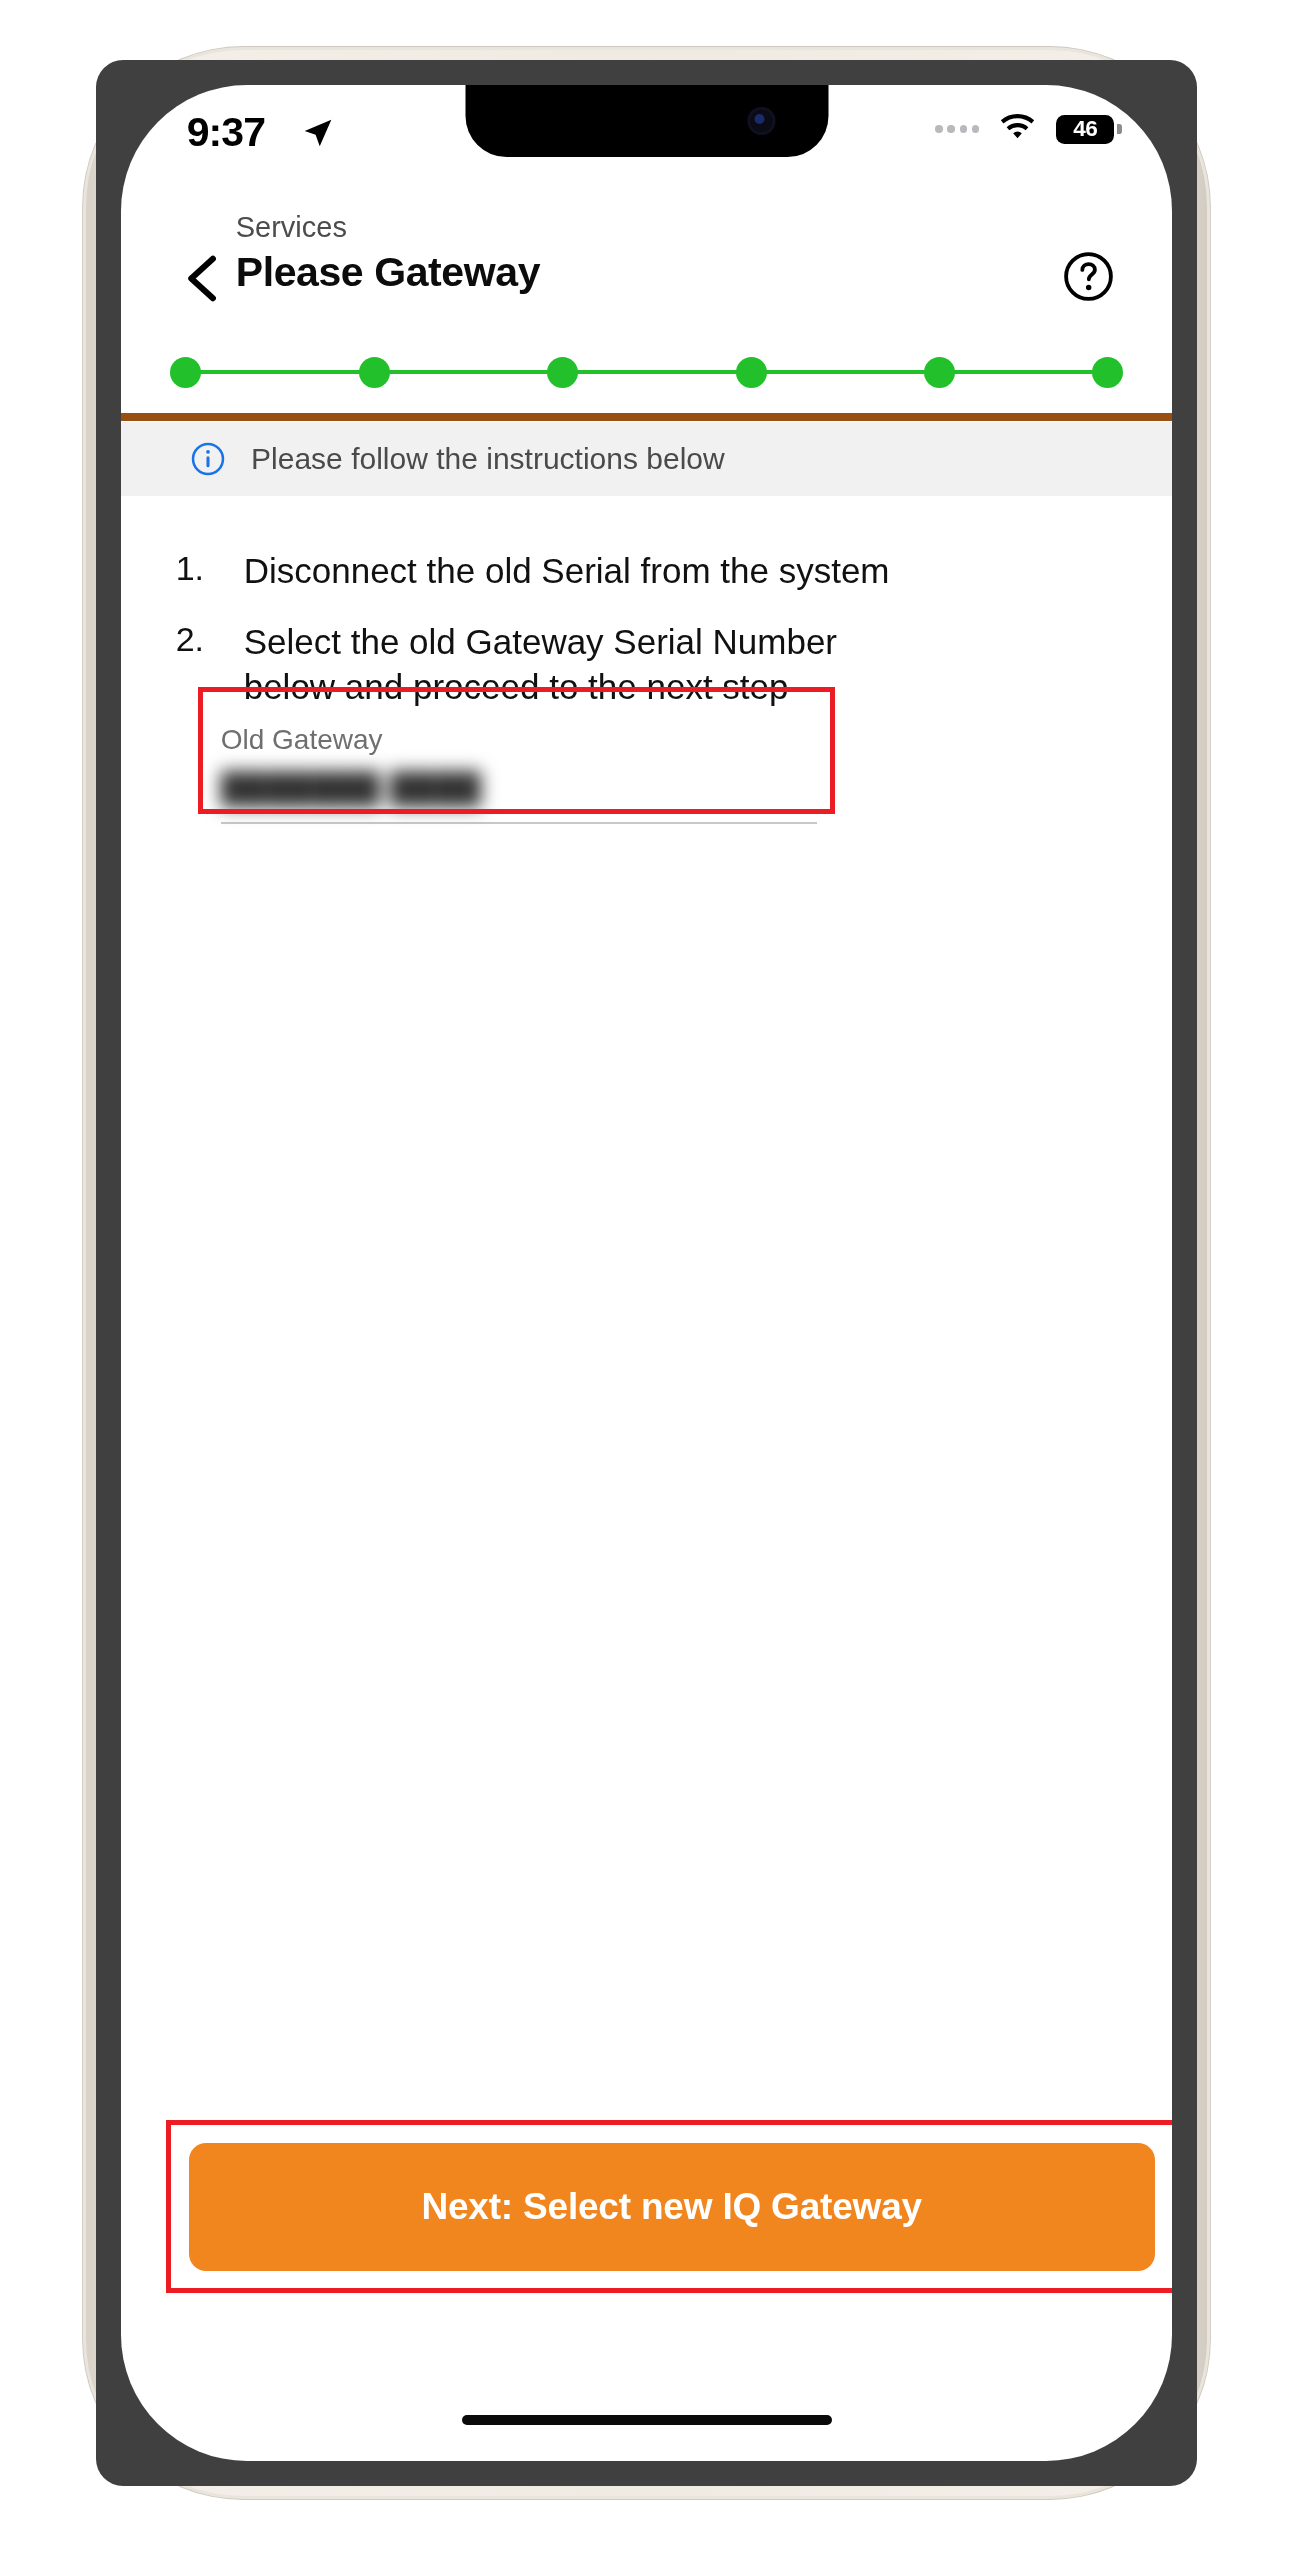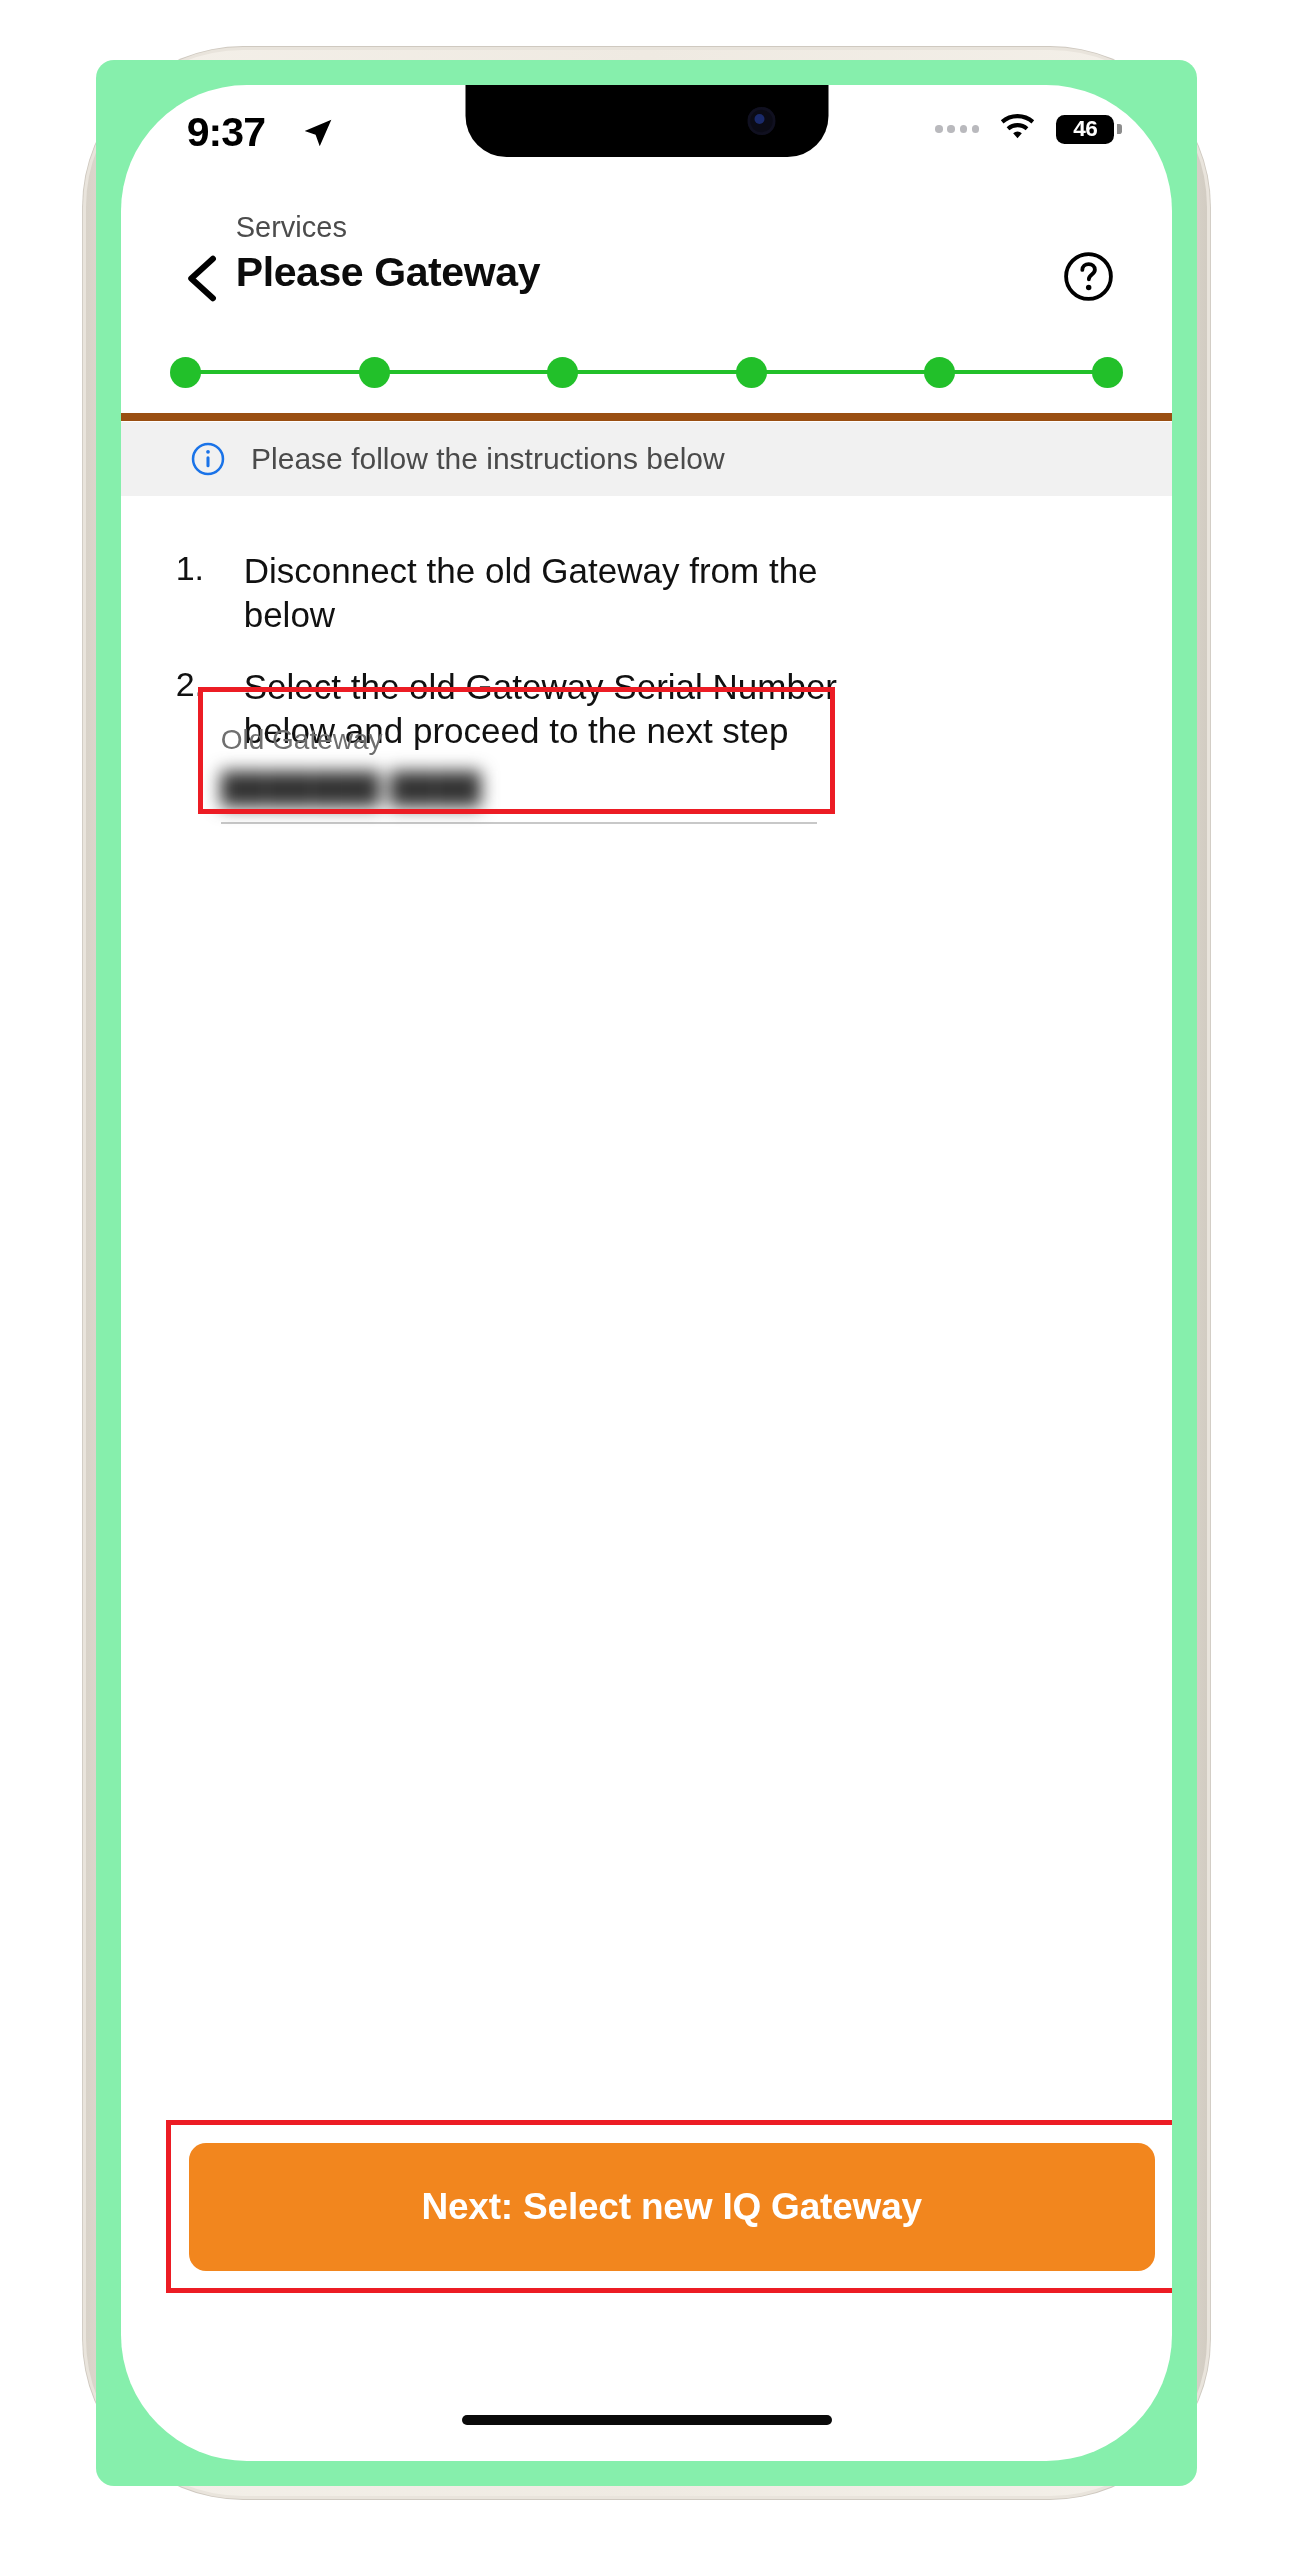--- a/index.html
+++ b/index.html
@@ -30,22 +30,22 @@
     inset: 2.8px;
     border-radius: 157px;
     background: linear-gradient(90deg,#d8d2c8 0%, #f3efe8 8%, #efeae2 50%, #f3efe8 92%, #d2ccc2 100%);
   }
   #phone-bezel {
     position: absolute;
     left: 13.2px;
     top: 13.2px;
     right: 13.2px;
     bottom: 13.2px;
-    background: #86efac;
-    border-radius: 18px;
+    background: #404040;
+    border-radius: 27px;
   }
   #screen {
     position: absolute;
     left: 24.5px;
     top: 24.5px;
     right: 24.5px;
     bottom: 24.5px;
     background: #ffffff;
     border-radius: 126px;
     overflow: hidden;
@@ -422,21 +422,21 @@
             <circle cx="10" cy="5.8" r="1.1" fill="#1a73e8"></circle>
             <rect x="9.1" y="8.4" width="1.8" height="6.4" rx="0.9" fill="#1a73e8"></rect>
           </svg>
         </span>
         <span id="info-text">Please follow the instructions below</span>
       </div>
 
       <div id="instructions">
         <div class="instruction-row">
           <div class="instruction-num">1.</div>
-          <div class="instruction-text">Disconnect the old Gateway from the below</div>
+          <div class="instruction-text">Disconnect the old Serial from the system</div>
         </div>
         <div class="instruction-row">
           <div class="instruction-num">2.</div>
           <div class="instruction-text">Select the old Gateway Serial Number below and proceed to the next step</div>
         </div>
       </div>
 
       <div id="old-gateway-field">
         <div id="old-gateway-label">Old Gateway</div>
         <div id="old-gateway-value">███████ ████</div>

